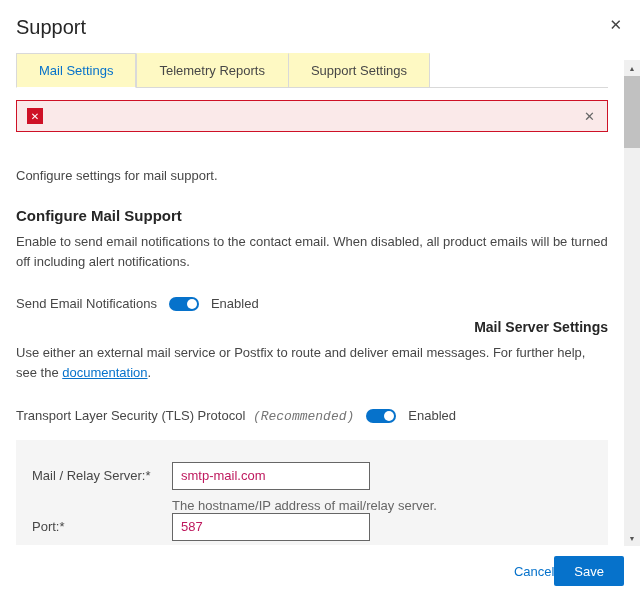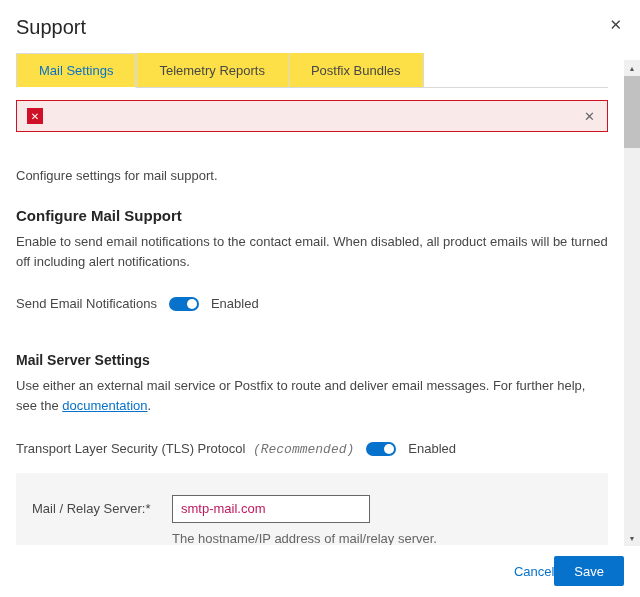--- a/index.html
+++ b/index.html
@@ -11,21 +11,21 @@
   }
   .header { padding:16px 16px 0 16px; }
   .title { margin:0; font-size:20px; font-weight:400; color:#262626; }
   .close-btn {
     position:absolute; top:14px; right:14px; background:none; border:none;
     font-size:15px; color:#444; cursor:pointer; padding:2px 4px;
   }
 
   .tabs { display:flex; margin:14px 32px 0 16px; border-bottom:1px solid #D9D9D9; }
   .tab {
-    padding:9px 22px; color:#474747; cursor:pointer; background:#fde047;
+    padding:9px 22px; color:#474747; cursor:pointer; background:#fef9c3;
     border:1px solid transparent; border-bottom:none; white-space:nowrap;
   }
   .tab + .tab { border-left:1px solid #D9D9D9; }
   .tab:last-child { border-right:1px solid #D9D9D9; }
   .tab.active {
     color:#0672CB; border:1px solid #D9D9D9; border-bottom:1px solid #fff;
     margin-bottom:-1px;
   }
 
   .alert {
@@ -39,21 +39,21 @@
   }
   .alert-msg { color:#474747; }
   .alert-close {
     margin-left:auto; background:none; border:none; color:#666;
     font-size:13px; cursor:pointer; padding:0 2px;
   }
 
   .content { padding:0 32px 0 16px; }
   .intro { margin-top:36px; }
   .section-h2 { margin:24px 0 0 0; font-size:15px; font-weight:700; color:#262626; }
-  .section-h3 { margin:41px 0 0 0; font-size:14px; font-weight:700; color:#262626; }
+  .section-h3 { margin:8px 0 0 0; font-size:14px; font-weight:700; color:#262626;text-align:right; }
   .desc { margin-top:8px; line-height:1.55; }
 
   .toggle-row { display:flex; align-items:center; gap:12px; margin-top:24px; }
   .toggle {
     width:30px; height:14px; background:#0672CB; border-radius:8px;
     position:relative; cursor:pointer; flex:none;
   }
   .toggle::after {
     content:""; position:absolute; top:2px; right:2px; width:10px; height:10px;
     background:#fff; border-radius:50%;
@@ -117,21 +117,21 @@
 </div>
 
 <div class="tabs">
   <div class="tab active">
     <span>Mail Settings</span>
   </div>
   <div class="tab">
     <span>Telemetry Reports</span>
   </div>
   <div class="tab">
-    <span>Postfix Bundles</span>
+    <span>Support Settings</span>
   </div>
 </div>
 
 <div class="alert">
   <span class="alert-x">✕</span>
   <button class="alert-close">✕</button>
 </div>
 
 <div class="content">
   <div class="intro">Configure settings for mail support.</div>

